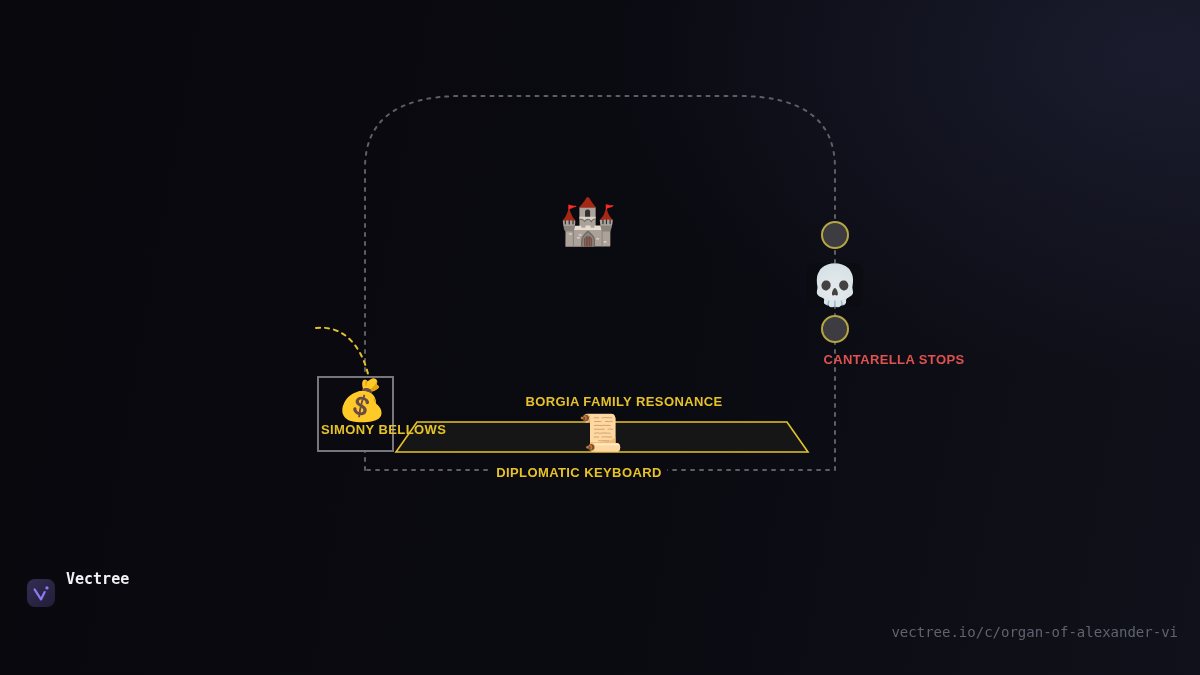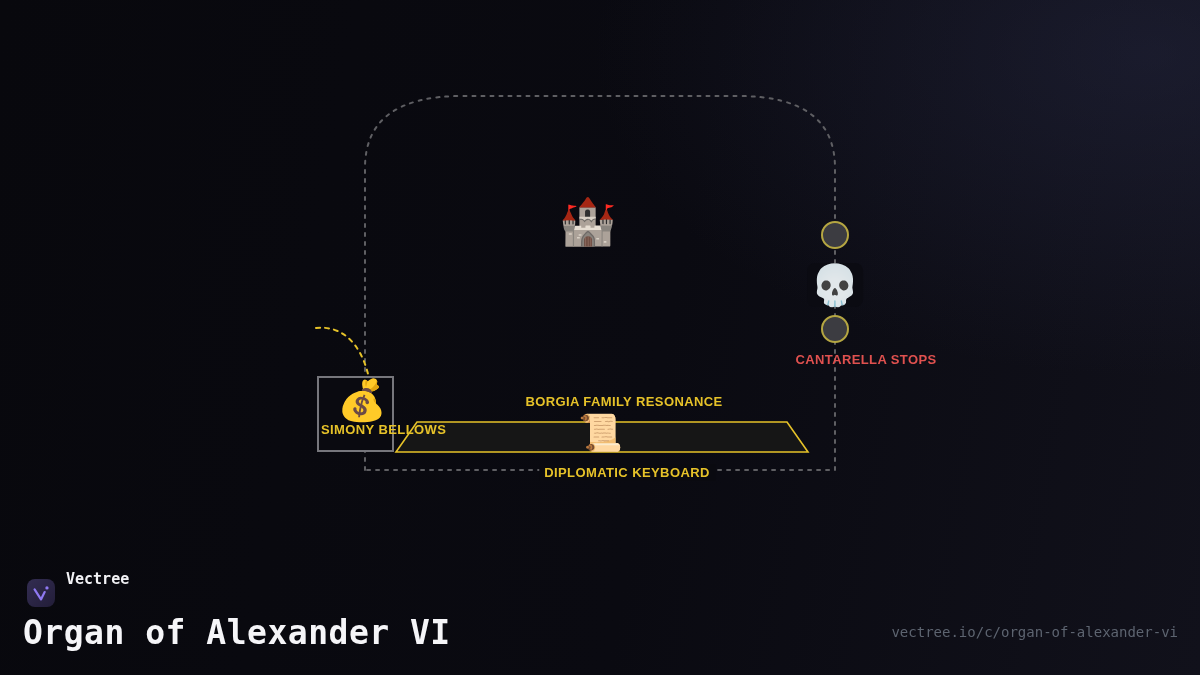--- a/index.html
+++ b/index.html
@@ -51,21 +51,21 @@
 
   .lbl {
     position: absolute;
     font-weight: bold;
     font-size: 13px;
     letter-spacing: 0.4px;
     white-space: nowrap;
   }
   .lbl.centered { transform: translateX(-50%); }
   .lbl.yellow { color: #e6c229; text-align: right; }
-  .lbl.red { color: #e0514f; }
+  .lbl.red { color: #e0514f; margin-left: 28px; }
   .lbl.bg-mask {
     background: #0a0a10;
     padding: 1px 5px;
   }
 
   .footer-logo {
     position: absolute;
     left: 27px;
     top: 579px;
     width: 28px;
@@ -131,28 +131,27 @@
   <div class="emoji" style="left:362px; top:400px; font-size:40px;">💰</div>
 
   <div class="emoji" style="left:601px; top:433px; font-size:36px;">📜</div>
 
   <div class="lbl red centered" style="left:866px; top:352px;">CANTARELLA STOPS</div>
 
   <div class="lbl yellow" style="left:321px; top:422px;">SIMONY BELLOWS</div>
 
   <div class="lbl yellow centered" style="left:624px; top:394px;">BORGIA FAMILY RESONANCE</div>
 
-  <div class="lbl yellow centered bg-mask" style="left:627px; top:464px;">DIPLOMATIC KEYBOARD</div>
+  <div class="lbl yellow centered bg-mask" style="left:579px; top:464px;">DIPLOMATIC KEYBOARD</div>
 
   <div class="footer-logo">
     <svg width="22" height="22" viewBox="0 0 24 24">
       <polyline points="5,8 12,19 16,11" fill="none" stroke="#8f79f2" stroke-width="2.4" stroke-linecap="round" stroke-linejoin="round"></polyline>
       <circle cx="18.5" cy="6.5" r="1.8" fill="#8f79f2"></circle>
     </svg>
   </div>
 
   <div class="brand-name">Vectree</div>
 
-  <div class="page-title">Organ of Alexander VI</div>
 
   <a class="share-url" href="#">vectree.io/c/organ-of-alexander-vi</a>
 
 </div>
 
 </body></html>

